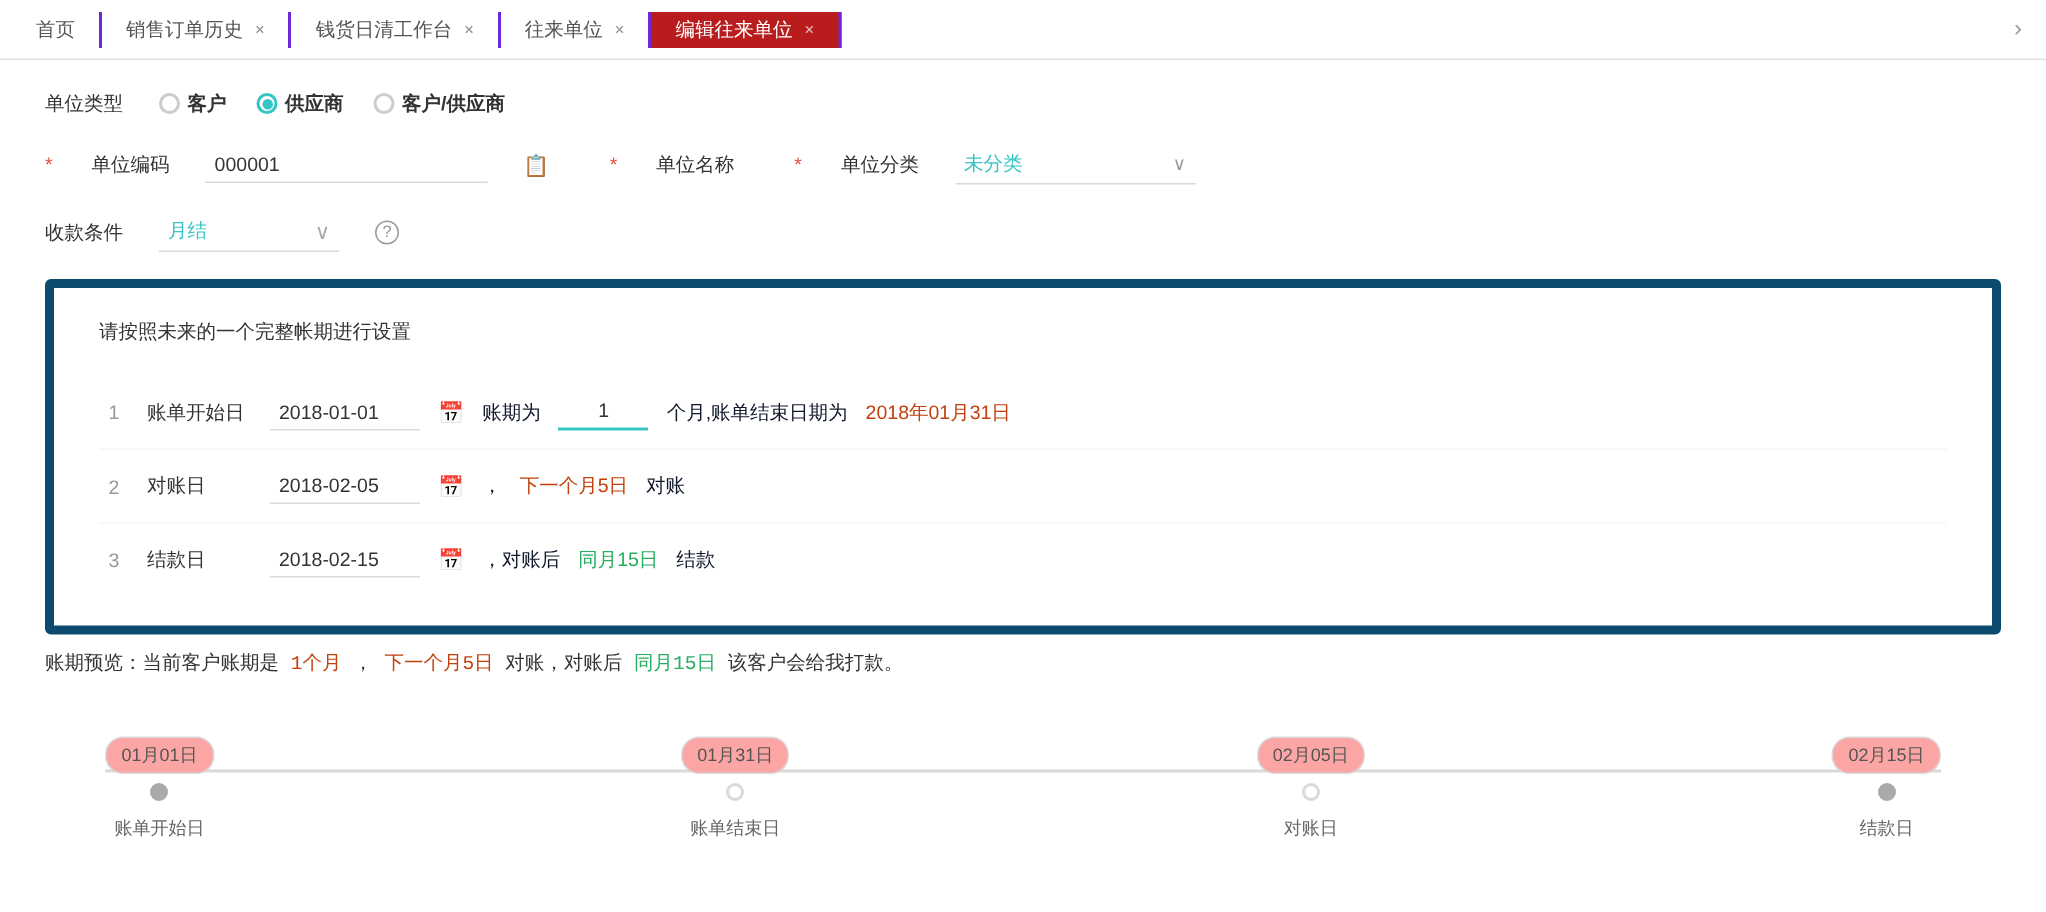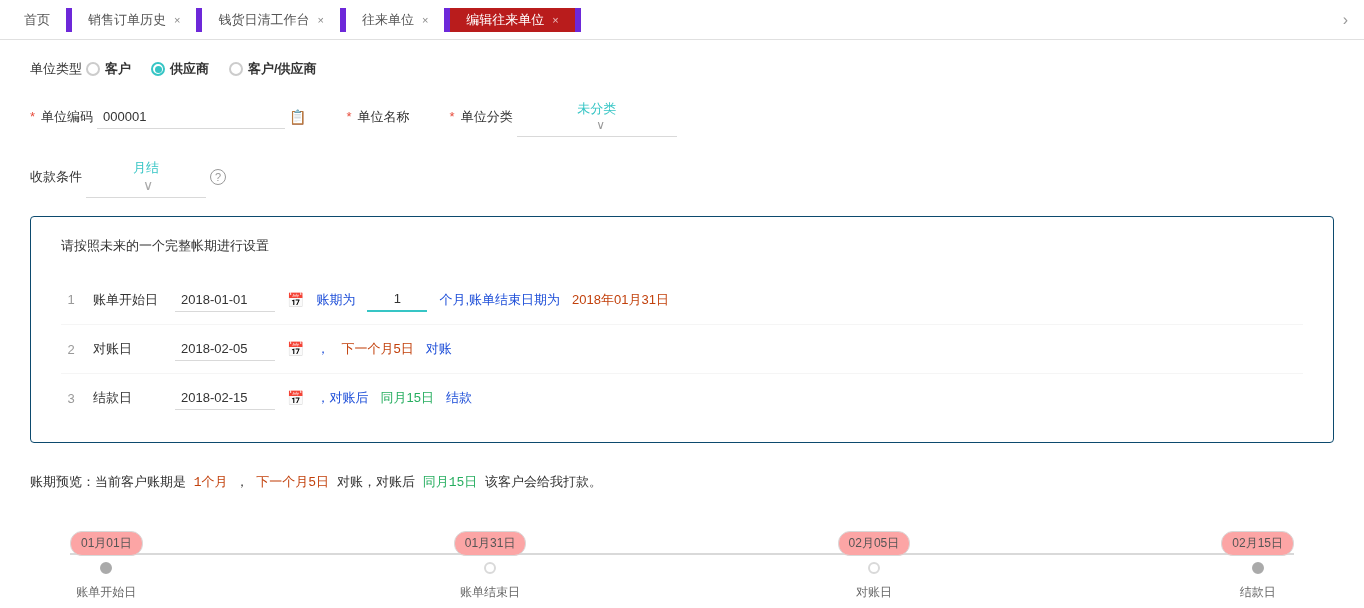--- a/index.html
+++ b/index.html
@@ -16,21 +16,21 @@
     }
     .tab-item {
       display: flex;
       align-items: center;
       padding: 0 16px;
       height: 24px;
       cursor: pointer;
       font-size: 13px;
       color: #555;
       position: relative;
-      border-right: 6px solid #6d28d9;
+      border-right: 2px solid #6d28d9;
     }
     .tab-item.active {
       background: #b91c1c;
       color: #fff;
     }
     .tab-item .close-btn {
       margin-left: 8px;
       font-size: 11px;
       opacity: 0.7;
       cursor: pointer;
@@ -52,21 +52,21 @@
     }
     .form-row {
       display: flex;
       align-items: center;
       margin-bottom: 18px;
       gap: 40px;
     }
     .field-group {
       display: flex;
       align-items: center;
-      gap: 4px;
+      gap: 24px;
     }
     .field-label {
       color: #333;
       white-space: nowrap;
       font-size: 13px;
     }
     .required-star {
       color: #e74c3c;
       margin-right: 2px;
     }
@@ -117,21 +117,20 @@
 
     
     .select-field {
       display: flex;
       align-items: center;
       border-bottom: 1px solid #d9d9d9;
       padding: 4px 6px;
       min-width: 160px;
       cursor: pointer;
       position: relative;
-      flex-direction: column;
     }
     .select-value {
       flex: 1;
       font-size: 13px;
       color: #36c5c5;
     }
     .select-arrow {
       color: #999;
       font-size: 12px;
       margin-left: 8px;
@@ -153,24 +152,23 @@
       display: inline-flex;
       align-items: center;
       justify-content: center;
       font-size: 11px;
       color: #999;
       cursor: pointer;
     }
 
     
     .settings-box {
-      border: 1px solid #0c4a6e;
+      border: 6px solid #0c4a6e;
       border-radius: 4px;
       padding: 20px 30px;
-      margin-bottom: 20px;
     }
     .settings-title {
       font-size: 13px;
       color: #333;
       margin-bottom: 20px;
     }
     .settings-row {
       display: flex;
       align-items: center;
       padding: 12px 0;
@@ -194,21 +192,21 @@
       border-bottom: 1px solid #d9d9d9;
       padding: 4px 6px;
       font-size: 13px;
       color: #333;
       width: 100px;
       outline: none;
       background: transparent;
     }
     .period-text {
       font-size: 13px;
-      color: #1d4ed8;
+      color: #0f172a;
     }
     .period-input {
       border: none;
       border-bottom: 2px solid #36c5c5;
       padding: 4px 6px;
       font-size: 13px;
       color: #333;
       width: 60px;
       text-align: center;
       outline: none;

